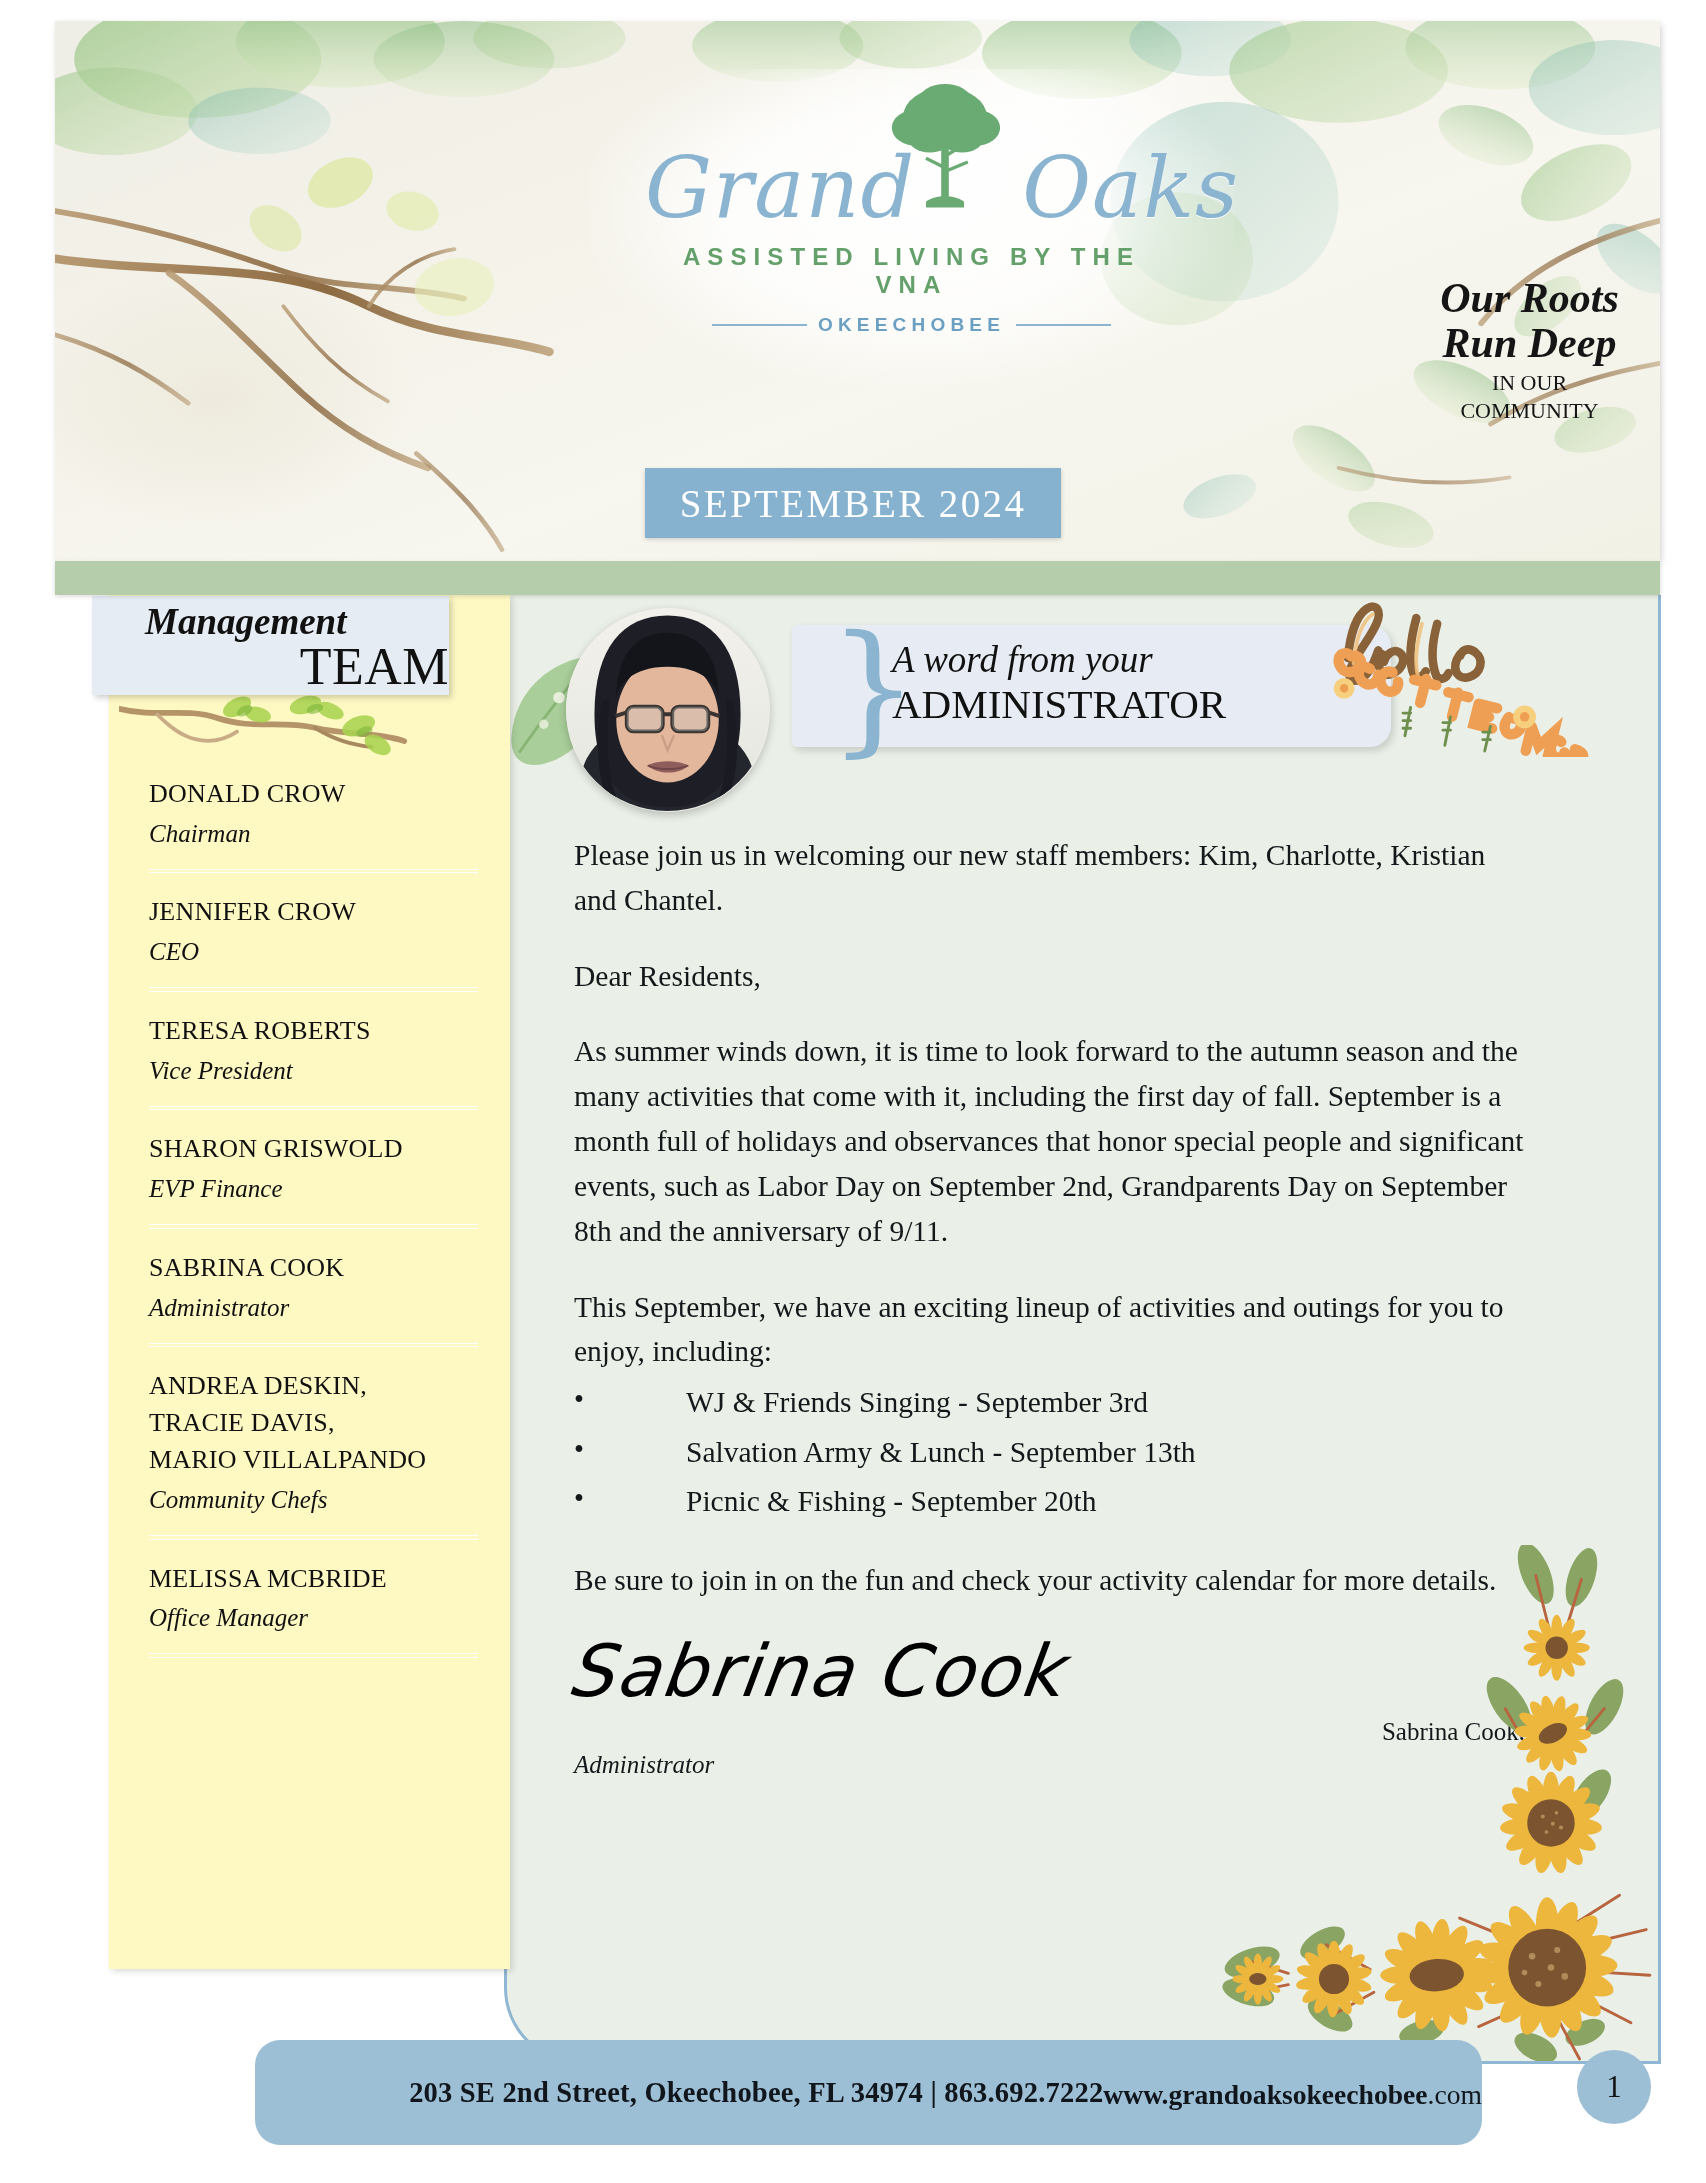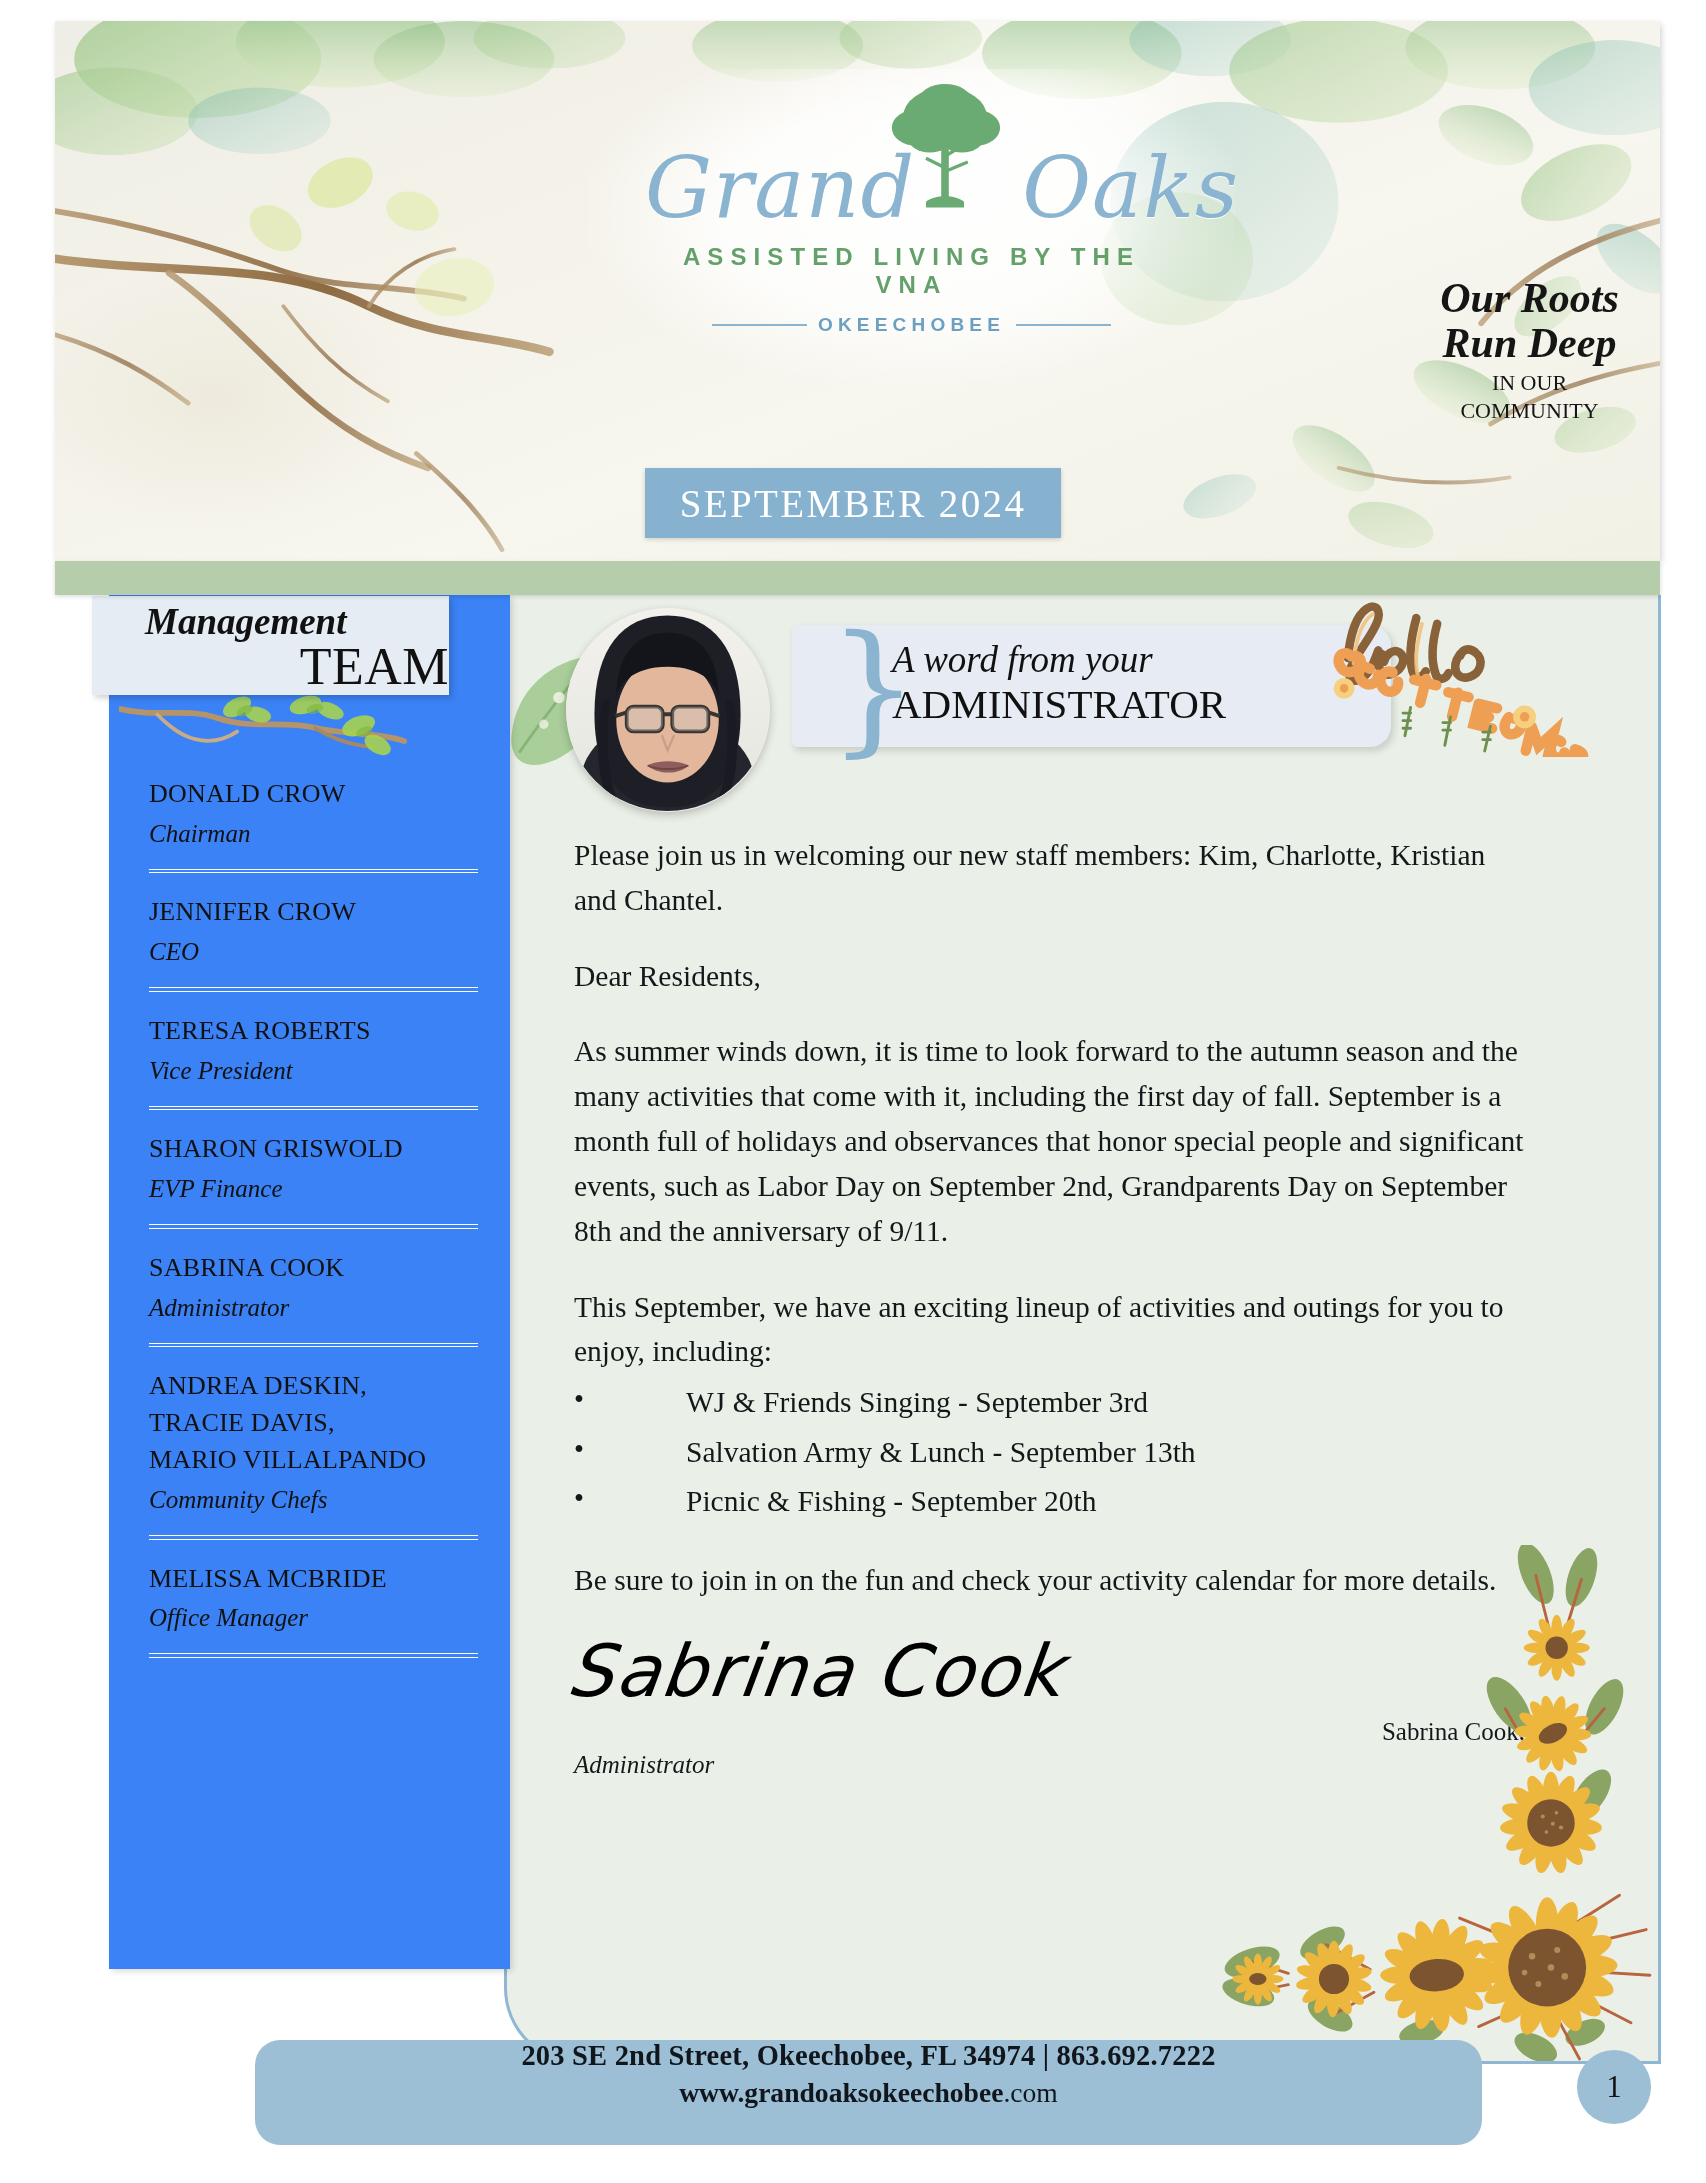--- a/index.html
+++ b/index.html
@@ -140,21 +140,21 @@
     border-bottom-left-radius: 76px;
     box-sizing: border-box;
     overflow: hidden;
   }
   .main-panel-inner { position:absolute; inset:0; }
 
   .sidebar {
     position:absolute;
     left: 0px; top: 0px;
     width: 401px; height: 1374px;
-    background: #3b82f6;
+    background: #fef9c3;
     box-shadow: 2.9px 2.9px 6.7px rgba(0,0,0,0.16);
     z-index: 5;
   }
   .sidebar-head {
     position:absolute;
     left: -17px; top: 1px;
     width: 357px; height: 99px;
     background: #e6ecf4;
     box-shadow: 2.9px 2.9px 5.7px rgba(0,0,0,0.18);
     z-index: 7;
@@ -292,22 +292,22 @@
   }
 
   
   .footer-bar {
     position:absolute;
     left: 255px; top: 2040px;
     width: 1227px; height: 105px;
     background: #9dbfd6;
     border-radius: 25px 25px 25px 25px;
     z-index: 10;
-    display:flex; flex-direction:column;
-    align-items:center; justify-content:flex-start;
+    display:flex; flex-direction:row;
+    align-items:center; justify-content:flex-end;
     color:#10161c;
     font-family:"Liberation Serif", serif;
   }
   .footer-bar .f1 { font-size: 28.5px; font-weight: 700; letter-spacing:0.2px; }
   .footer-bar .f2 { font-size: 27.6px; margin-top: 4.8px; }
   .footer-bar .f2 b { font-weight: 700; }
 
   .page-num {
     position:absolute;
     left: 1577px; top: 2050px;

